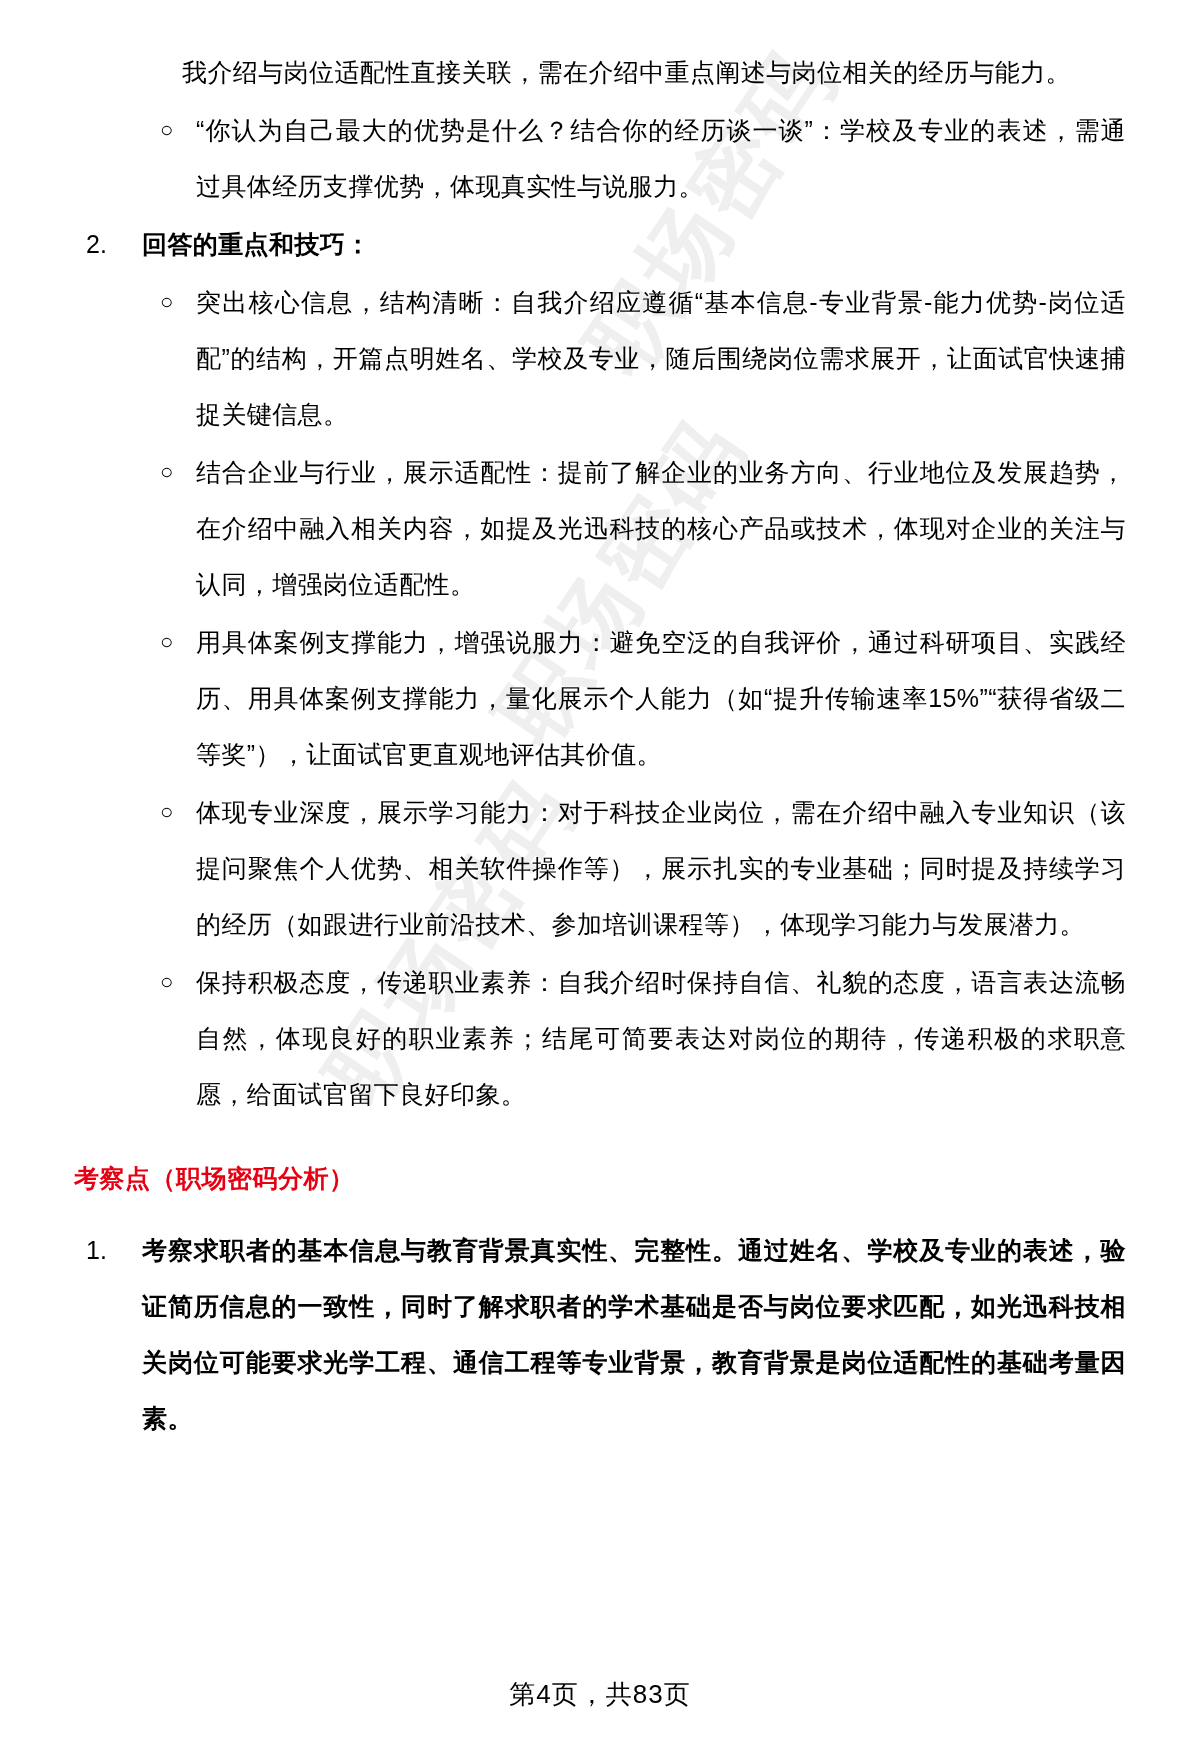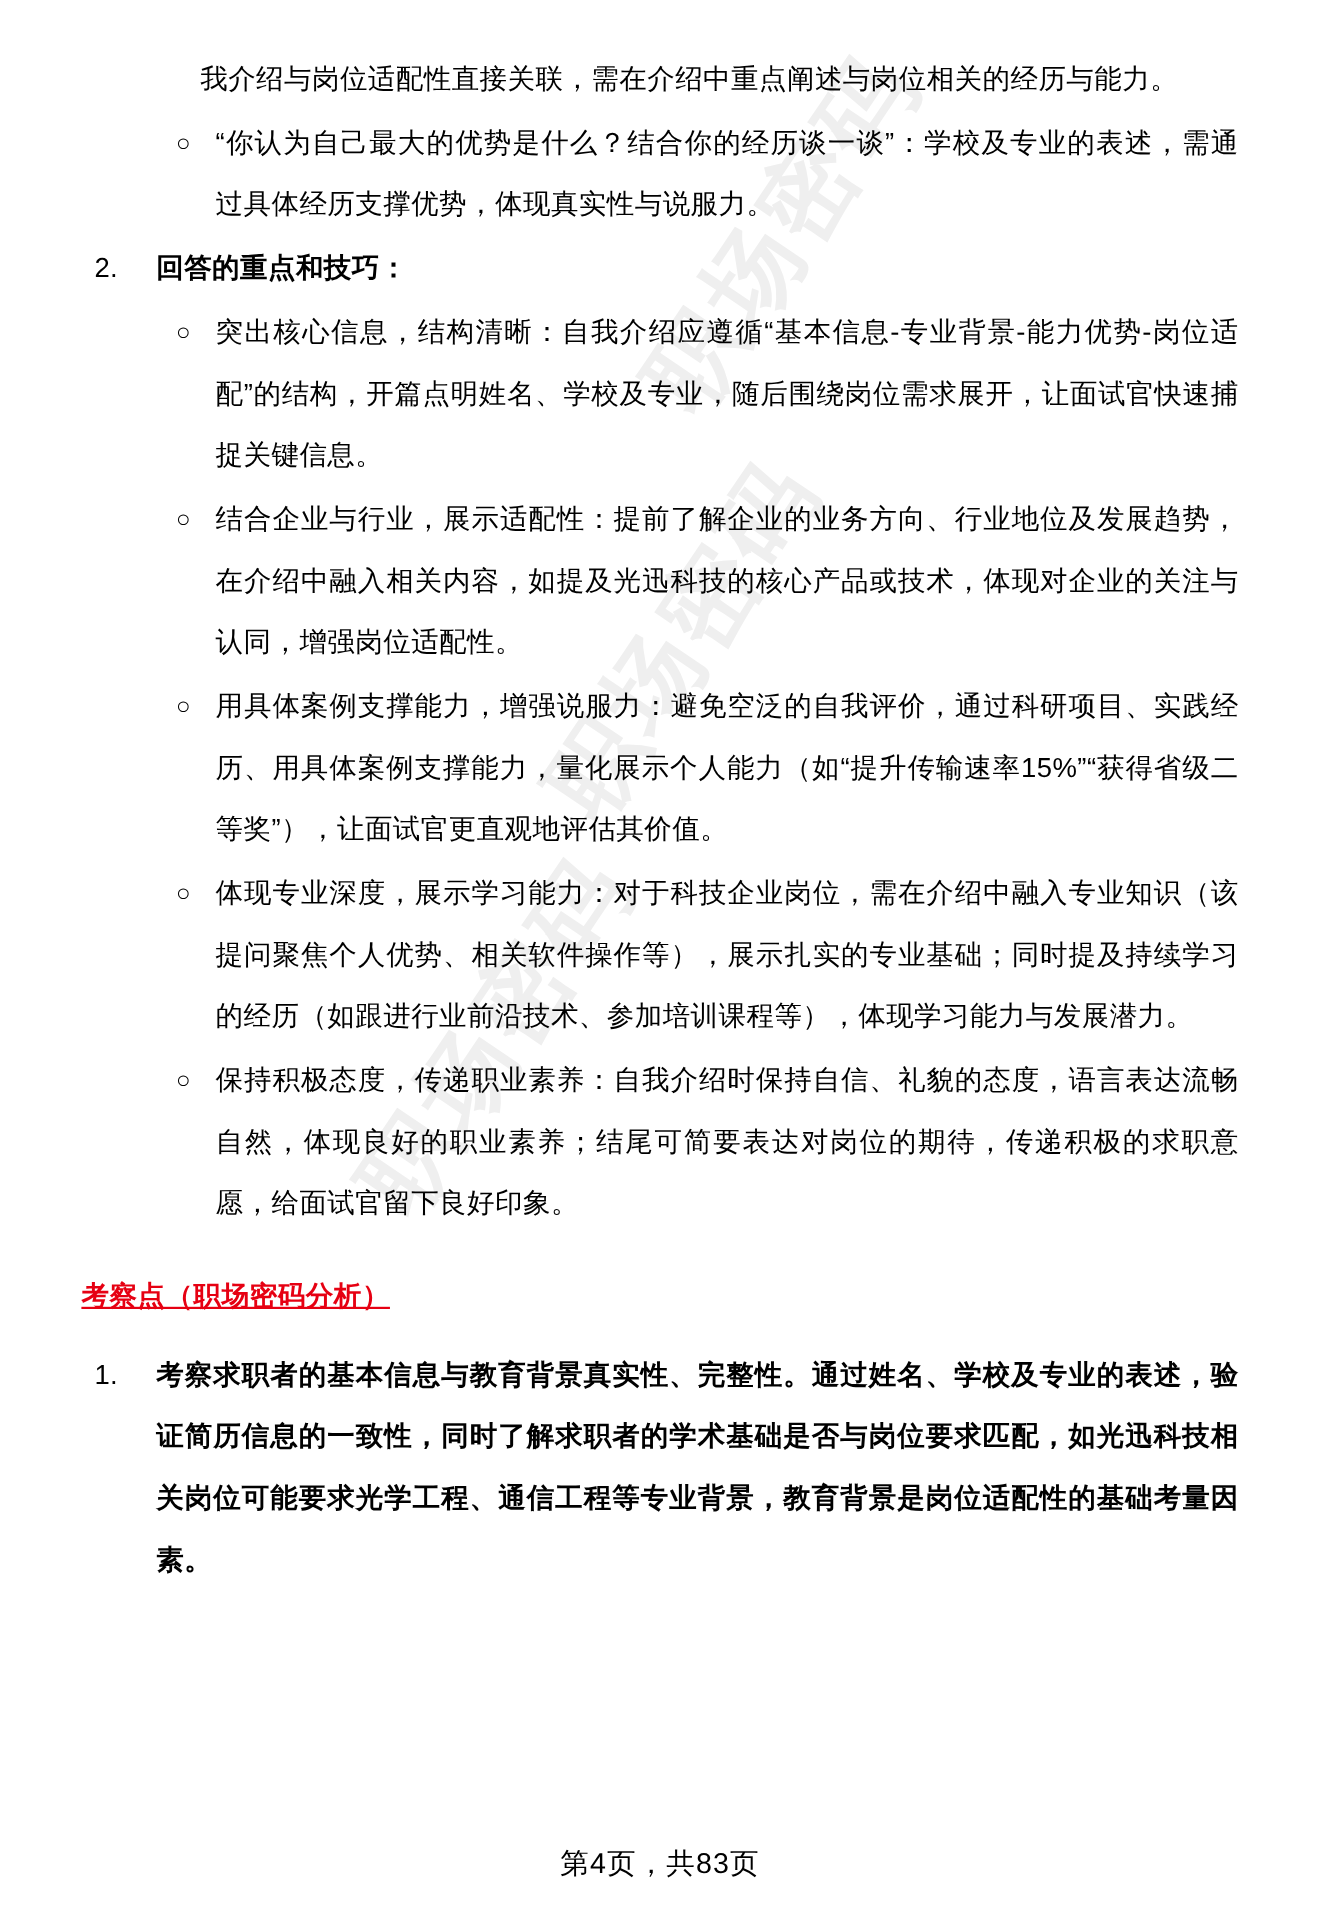--- a/index.html
+++ b/index.html
@@ -120,21 +120,20 @@
   }
 
   
   .section-head {
     color: #E60012;
     font-weight: 700;
     font-size: 25px;
     line-height: 44px;
     margin: 34px 0 22px 0;
     letter-spacing: 0.5px;
-    text-decoration: underline;
   }
 
   
   .footer {
     position: absolute;
     left: 0;
     bottom: 44px;
     width: 1200px;
     text-align: center;
     font-size: 26px;

